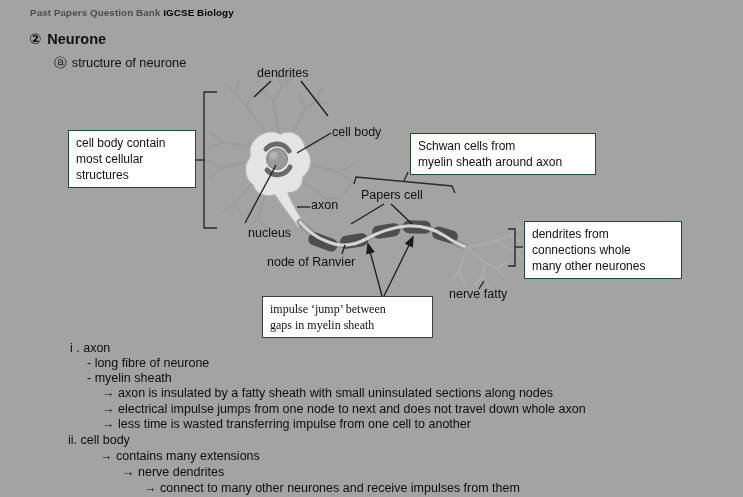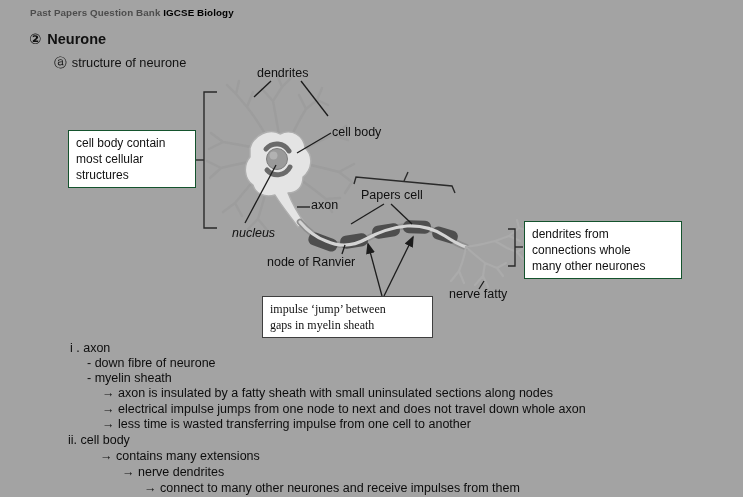--- a/index.html
+++ b/index.html
@@ -153,41 +153,45 @@
       <path class="brk" d="M404,181 L408,172"></path>
       <path class="brk" d="M508,229 L515,229 L515,266 L508,266"></path>
       <path class="brk" d="M515,247 L523,247"></path>
     </g>
   </svg>
 
   <div class="abs lbl" style="left:257px;top:66px;">dendrites</div>
   <div class="abs lbl" style="left:332px;top:125px;">cell body</div>
   <div class="abs lbl" style="left:361px;top:188px;">Papers cell</div>
   <div class="abs lbl" style="left:311px;top:198px;">axon</div>
-  <div class="abs lbl" style="left:232px;top:226px;font-style:italic;">nucleus</div>
+  <div class="abs lbl" style="left:248px;top:226px;">nucleus</div>
   <div class="abs lbl" style="left:267px;top:255px;">node of Ranvier</div>
   <div class="abs lbl" style="left:449px;top:287px;">nerve fatty</div>
 
   <div class="abs callout" style="left:68px;top:130px;width:112px;">
     <div>cell body contain</div>
     <div>most cellular</div>
     <div>structures</div>
+  </div>
+  <div class="abs callout" style="left:410px;top:133px;width:170px;">
+    <div>Schwan cells from</div>
+    <div>myelin sheath around axon</div>
   </div>
   <div class="abs callout" style="left:524px;top:221px;width:142px;">
     <div>dendrites from</div>
     <div>connections whole</div>
     <div>many other neurones</div>
   </div>
   <div class="abs callout dark" style="left:262px;top:296px;width:155px;font-family:Liberation Serif, serif;">
     <div>impulse ‘jump’ between</div>
     <div>gaps in myelin sheath</div>
   </div>
 
   <div class="abs note-line" style="left:70px;top:341px;">i . axon</div>
-  <div class="abs note-line" style="left:87px;top:356px;">- down fibre of neurone</div>
+  <div class="abs note-line" style="left:87px;top:356px;">- long fibre of neurone</div>
   <div class="abs note-line" style="left:87px;top:371px;">- myelin sheath</div>
   <div class="abs note-line" style="left:102px;top:386px;">→ axon is insulated by a fatty sheath with small uninsulated sections along nodes</div>
   <div class="abs note-line" style="left:102px;top:402px;">→ electrical impulse jumps from one node to next and does not travel down whole axon</div>
   <div class="abs note-line" style="left:102px;top:417px;">→ less time is wasted transferring impulse from one cell to another</div>
   <div class="abs note-line" style="left:68px;top:433px;">ii. cell body</div>
   <div class="abs note-line" style="left:100px;top:449px;">→ contains many extensions</div>
   <div class="abs note-line" style="left:122px;top:465px;">→ nerve dendrites</div>
   <div class="abs note-line" style="left:144px;top:481px;">→ connect to many other neurones and receive impulses from them</div>
 
 </div>

